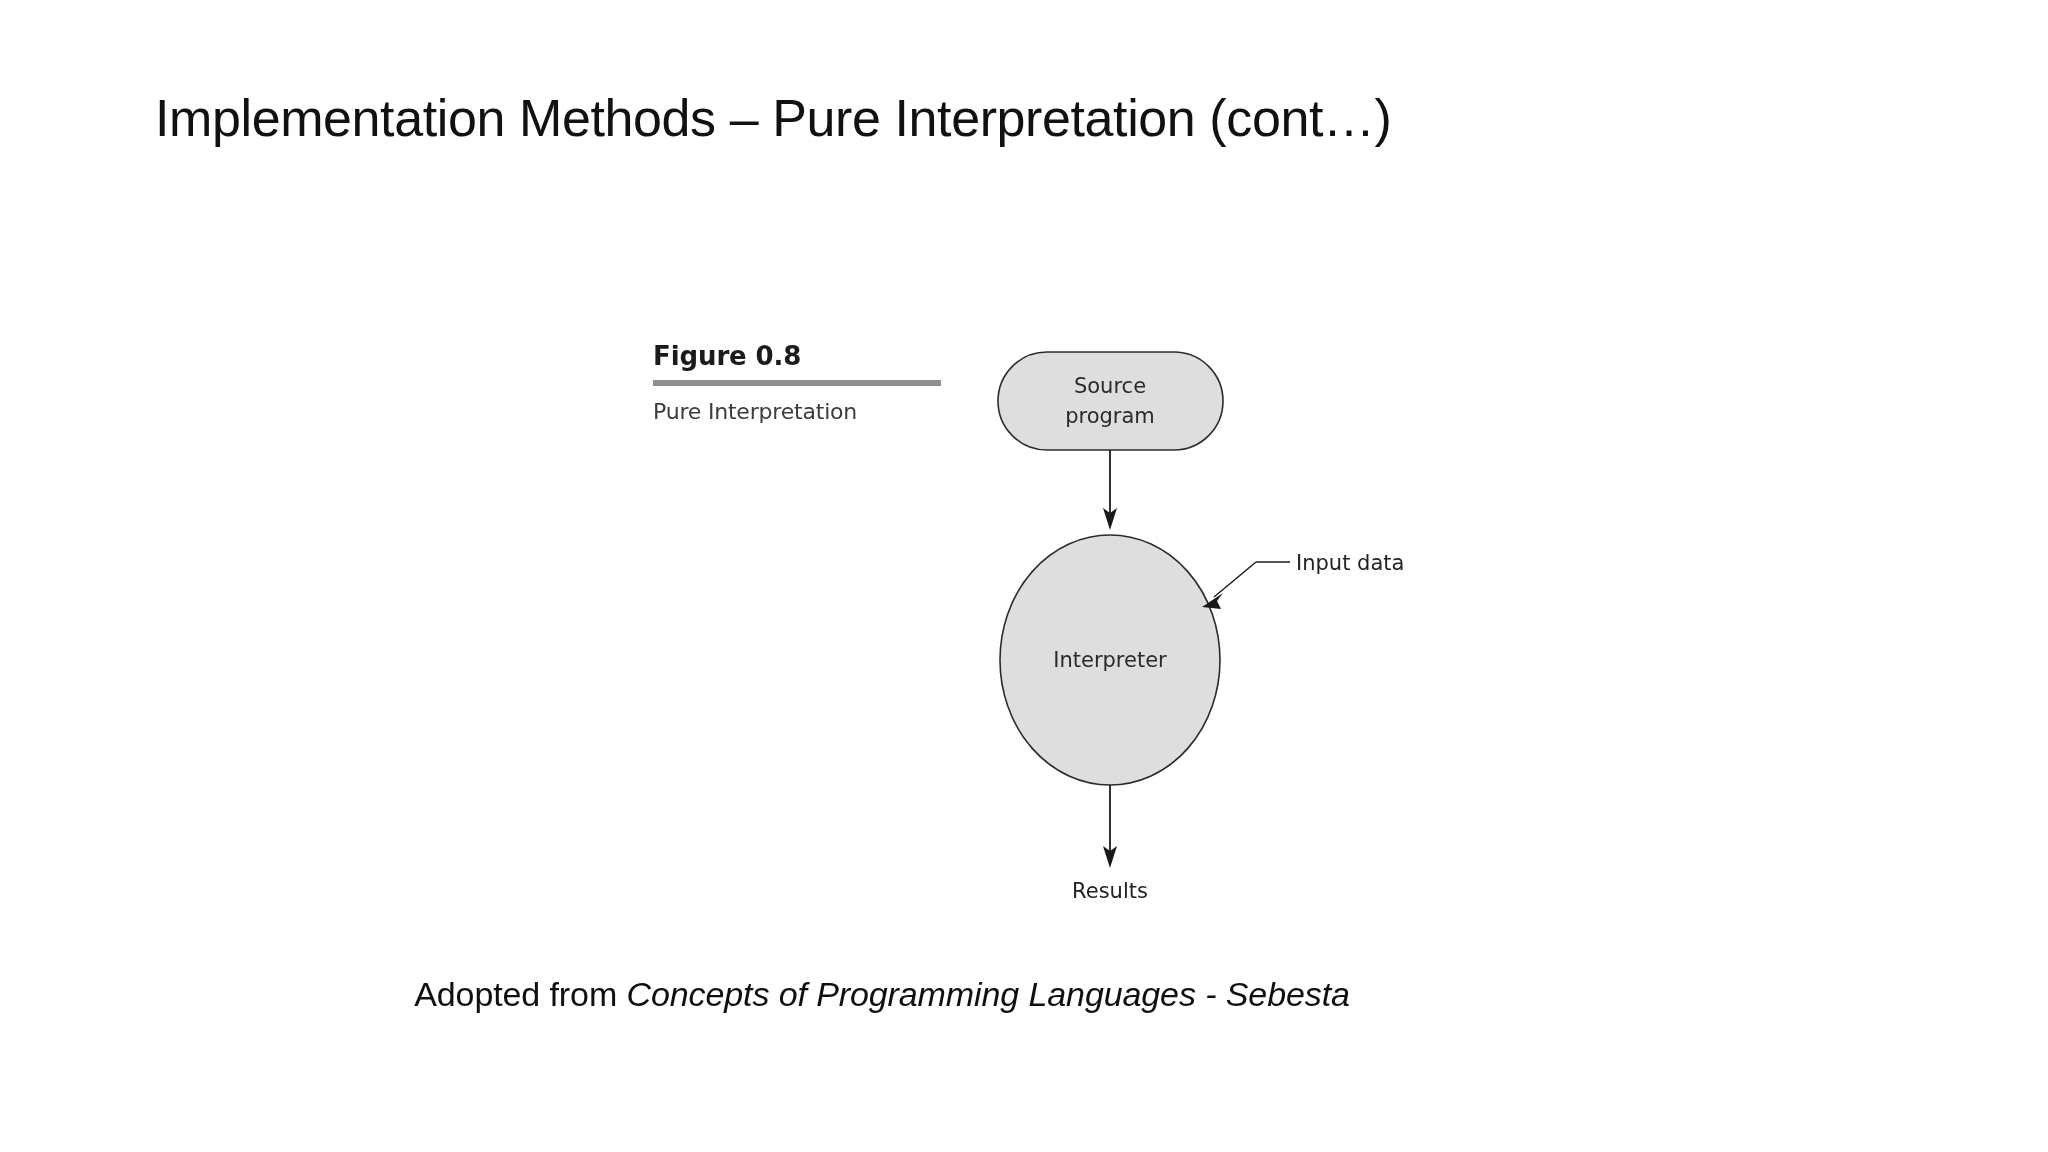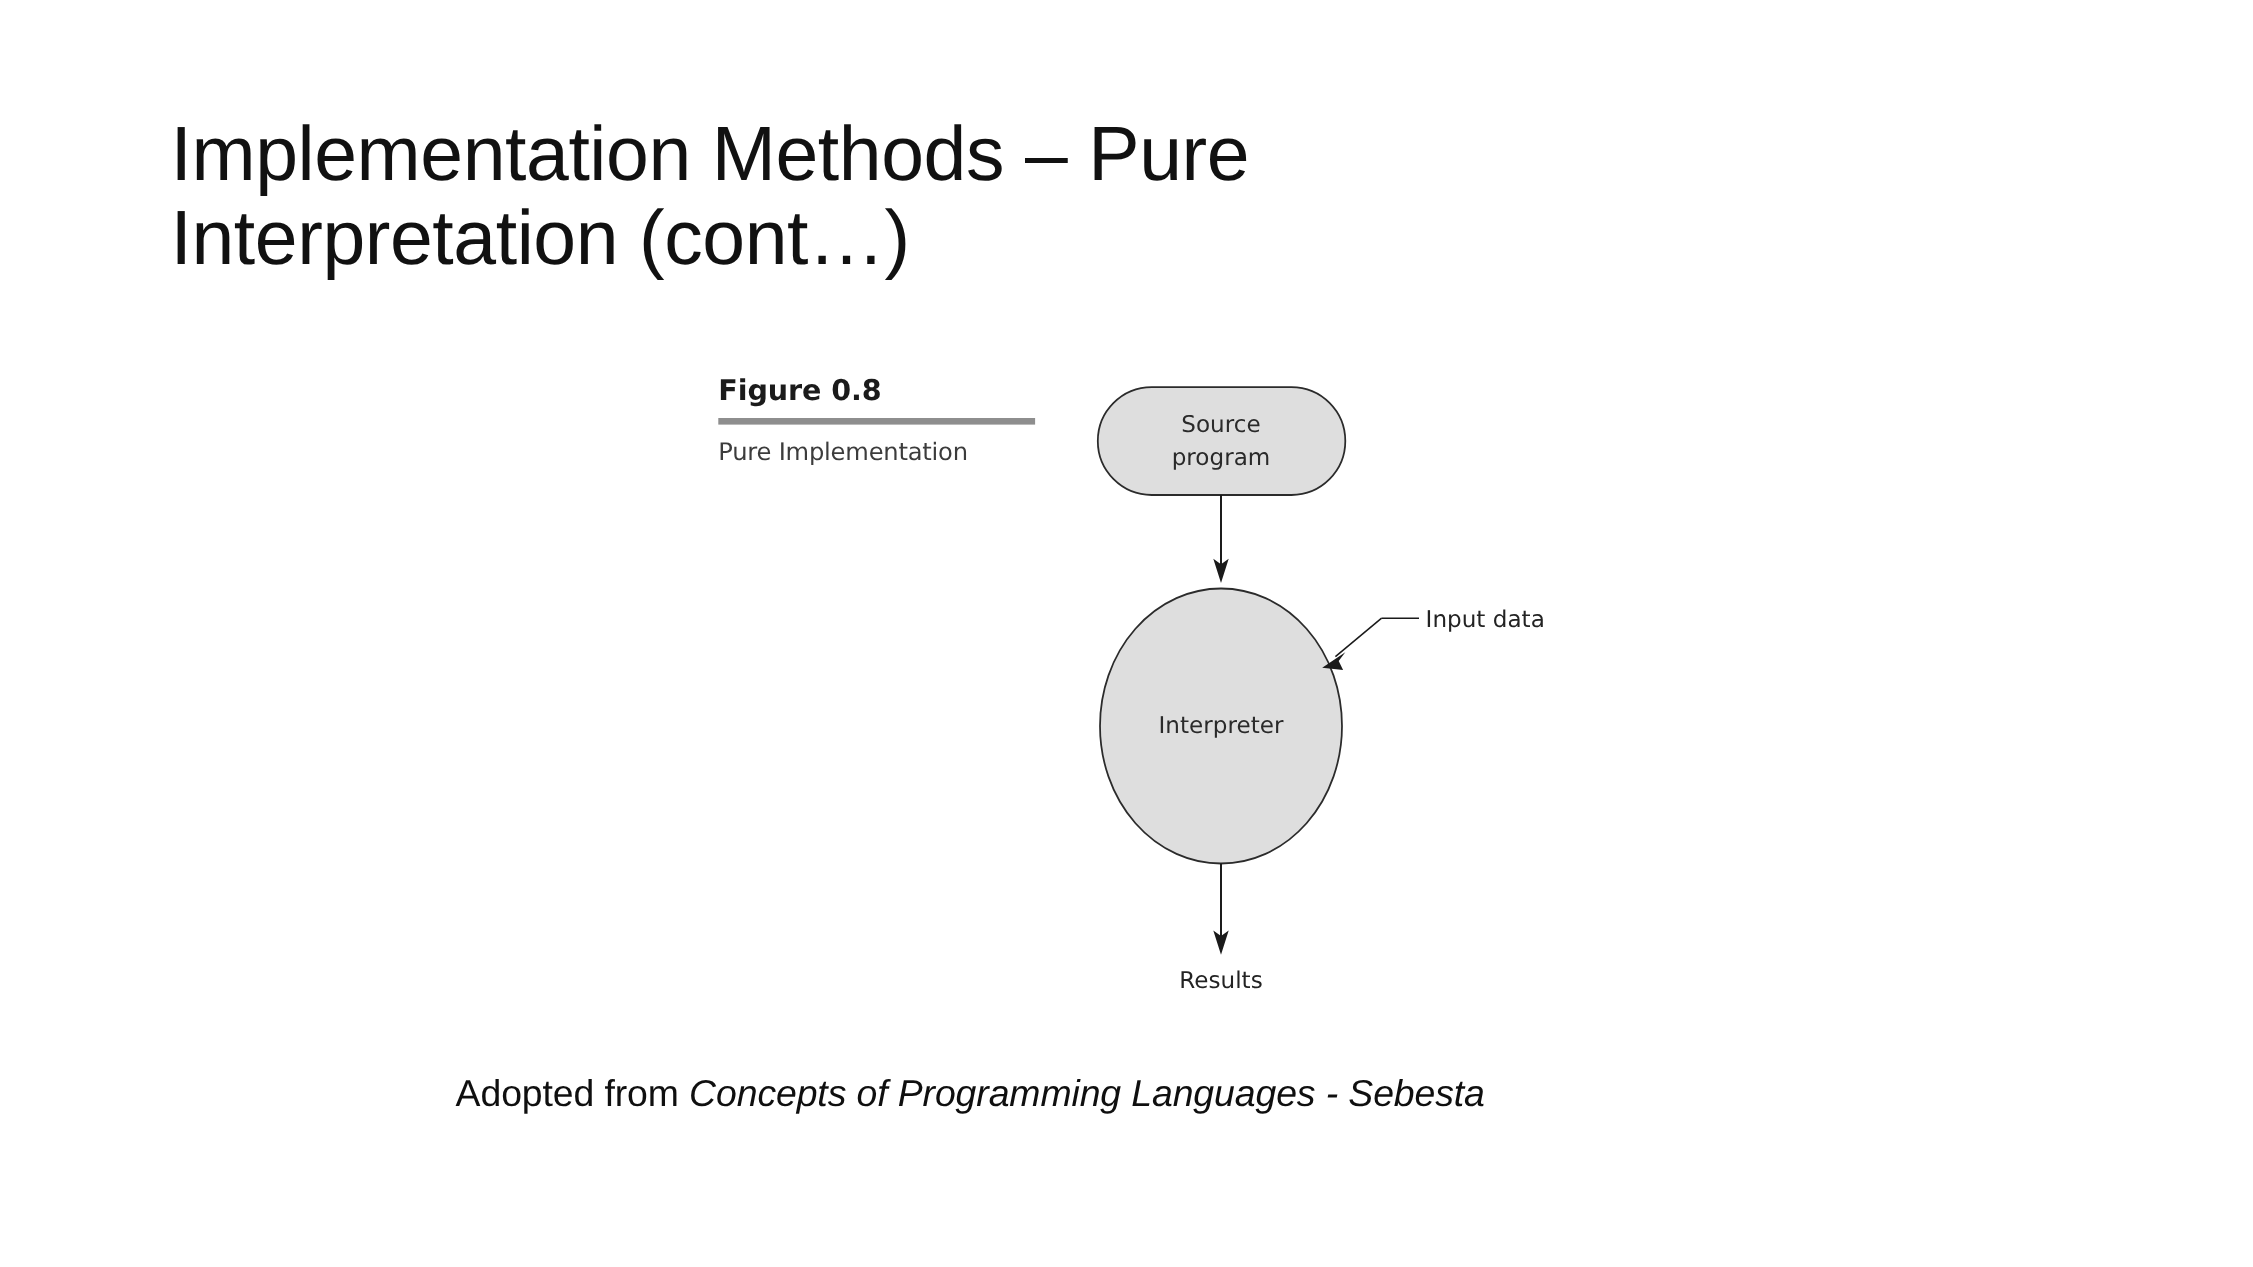--- a/index.html
+++ b/index.html
@@ -23,21 +23,21 @@
   }
 
   
   #slide-title {
     position: absolute;
     left: 155px;
     top: 55px;
     width: 1330px;
     font-family: "Liberation Sans", sans-serif;
     font-weight: 400;
-    font-size: 70px;
+    font-size: 52px;
     line-height: 1.09;
     letter-spacing: -0.4px;
     color: #111111;
     white-space: pre-wrap;
   }
 
   
   #figure-block {
     position: absolute;
     left: 620px;
@@ -136,21 +136,21 @@
 
 <div id="slide">
 
   <h1 id="slide-title">Implementation Methods – Pure Interpretation (cont…)</h1>
 
   <div id="figure-block">
 
     <div id="figure-caption">
       <div id="figure-number">Figure 0.8</div>
       <div id="figure-rule"></div>
-      <div id="figure-subtitle">Pure Implementation</div>
+      <div id="figure-subtitle">Pure Interpretation</div>
     </div>
 
     <svg id="diagram-svg" viewBox="0 0 860 590">
 
       <g>
         <rect class="node-shape" x="378" y="22" width="225" height="98" rx="49" ry="49"></rect>
         <text class="node-label" x="490" y="57">Source</text>
         <text class="node-label" x="490" y="87">program</text>
       </g>
 

